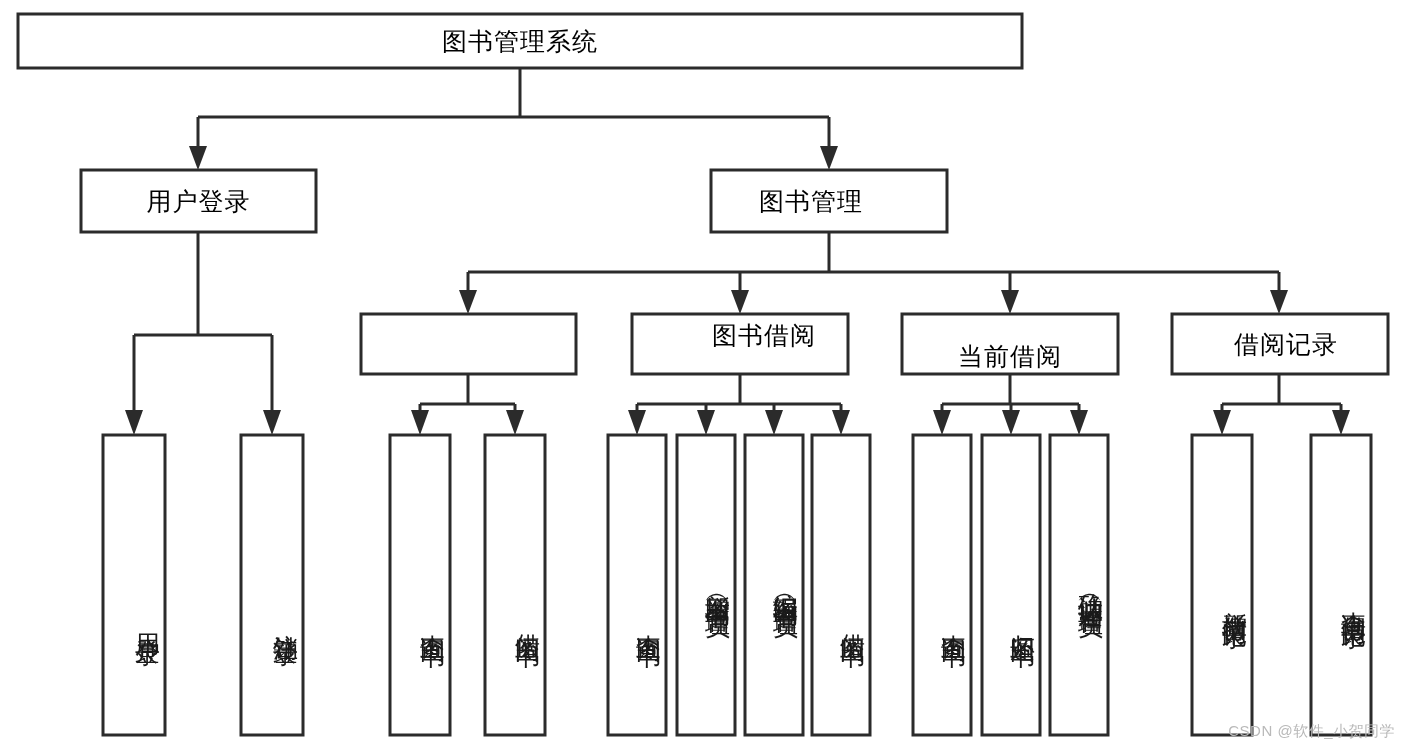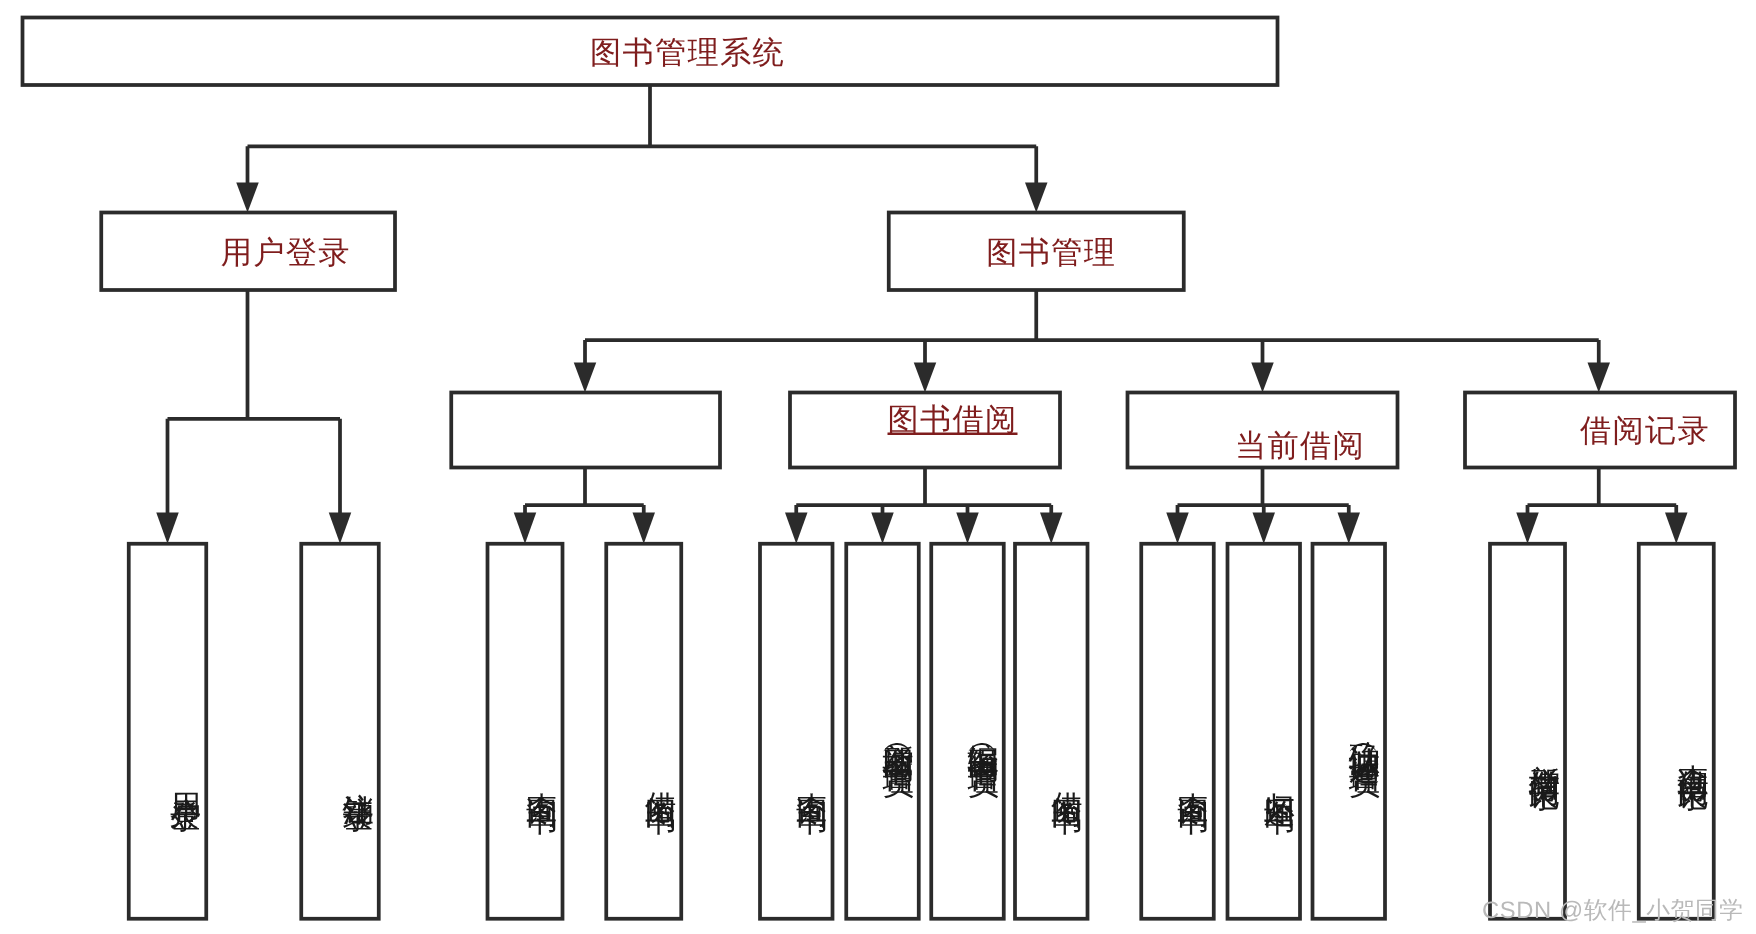--- a/index.html
+++ b/index.html
@@ -38,45 +38,44 @@
     stroke-linecap: butt;
   }
   .arrowhead {
     fill: #2b2b2b;
   }
   .node-label-h {
     position: absolute;
     display: flex;
     align-items: center;
     justify-content: center;
-    color: #7f1d1d;
+    color: #000000;
     font-size: 25px;
     letter-spacing: 1px;
     white-space: nowrap;
     pointer-events: none;
-    padding-left: 30px;
   }
   .node-label-v {
     position: absolute;
     display: flex;
     align-items: flex-start;
     justify-content: center;
     color: #1a1a1a;
     font-size: 25px;
     writing-mode: vertical-rl;
     text-orientation: upright;
     letter-spacing: 3px;
     white-space: nowrap;
     pointer-events: none;
   }
   .watermark {
     position: absolute;
     right: 10px;
     bottom: 6px;
-    font-size: 19px;
+    font-size: 15px;
     color: #b9b9b9;
     letter-spacing: 0.5px;
     white-space: nowrap;
   }
 </style>
 </head>
 <body>
 
 <div id="diagram-root">
 
@@ -174,21 +173,21 @@
       <rect class="node-box" x="1192" y="435" width="60" height="300"></rect>
       <rect class="node-box" x="1311" y="435" width="60" height="300"></rect>
     </g>
   </svg>
 
   <div class="node-label-h" style="left:18px; top:14px; width:1004px; height:54px;">图书管理系统</div>
 
   <div class="node-label-h" style="left:81px; top:170px; width:235px; height:62px;">用户登录</div>
   <div class="node-label-h" style="left:711px; top:170px; width:200px; height:62px;">图书管理</div>
 
-  <div class="node-label-h" style="left:624px; top:314px; width:216px; height:43px;text-decoration:underline;">图书借阅</div>
+  <div class="node-label-h" style="left:656px; top:314px; width:216px; height:43px;">图书借阅</div>
   <div class="node-label-h" style="left:902px; top:326px; width:216px; height:60px;">当前借阅</div>
   <div class="node-label-h" style="left:1172px; top:314px; width:228px; height:60px;">借阅记录</div>
 
   <div class="node-label-v" style="left:103px; top:505px; width:62px; height:230px;">用户登录</div>
   <div class="node-label-v" style="left:241px; top:505px; width:62px; height:230px;">注销登录</div>
 
   <div class="node-label-v" style="left:390px; top:505px; width:60px; height:230px;">查询图书</div>
   <div class="node-label-v" style="left:485px; top:505px; width:60px; height:230px;">借阅图书</div>
 
   <div class="node-label-v" style="left:608px; top:505px; width:58px; height:230px;">查询图书</div>

